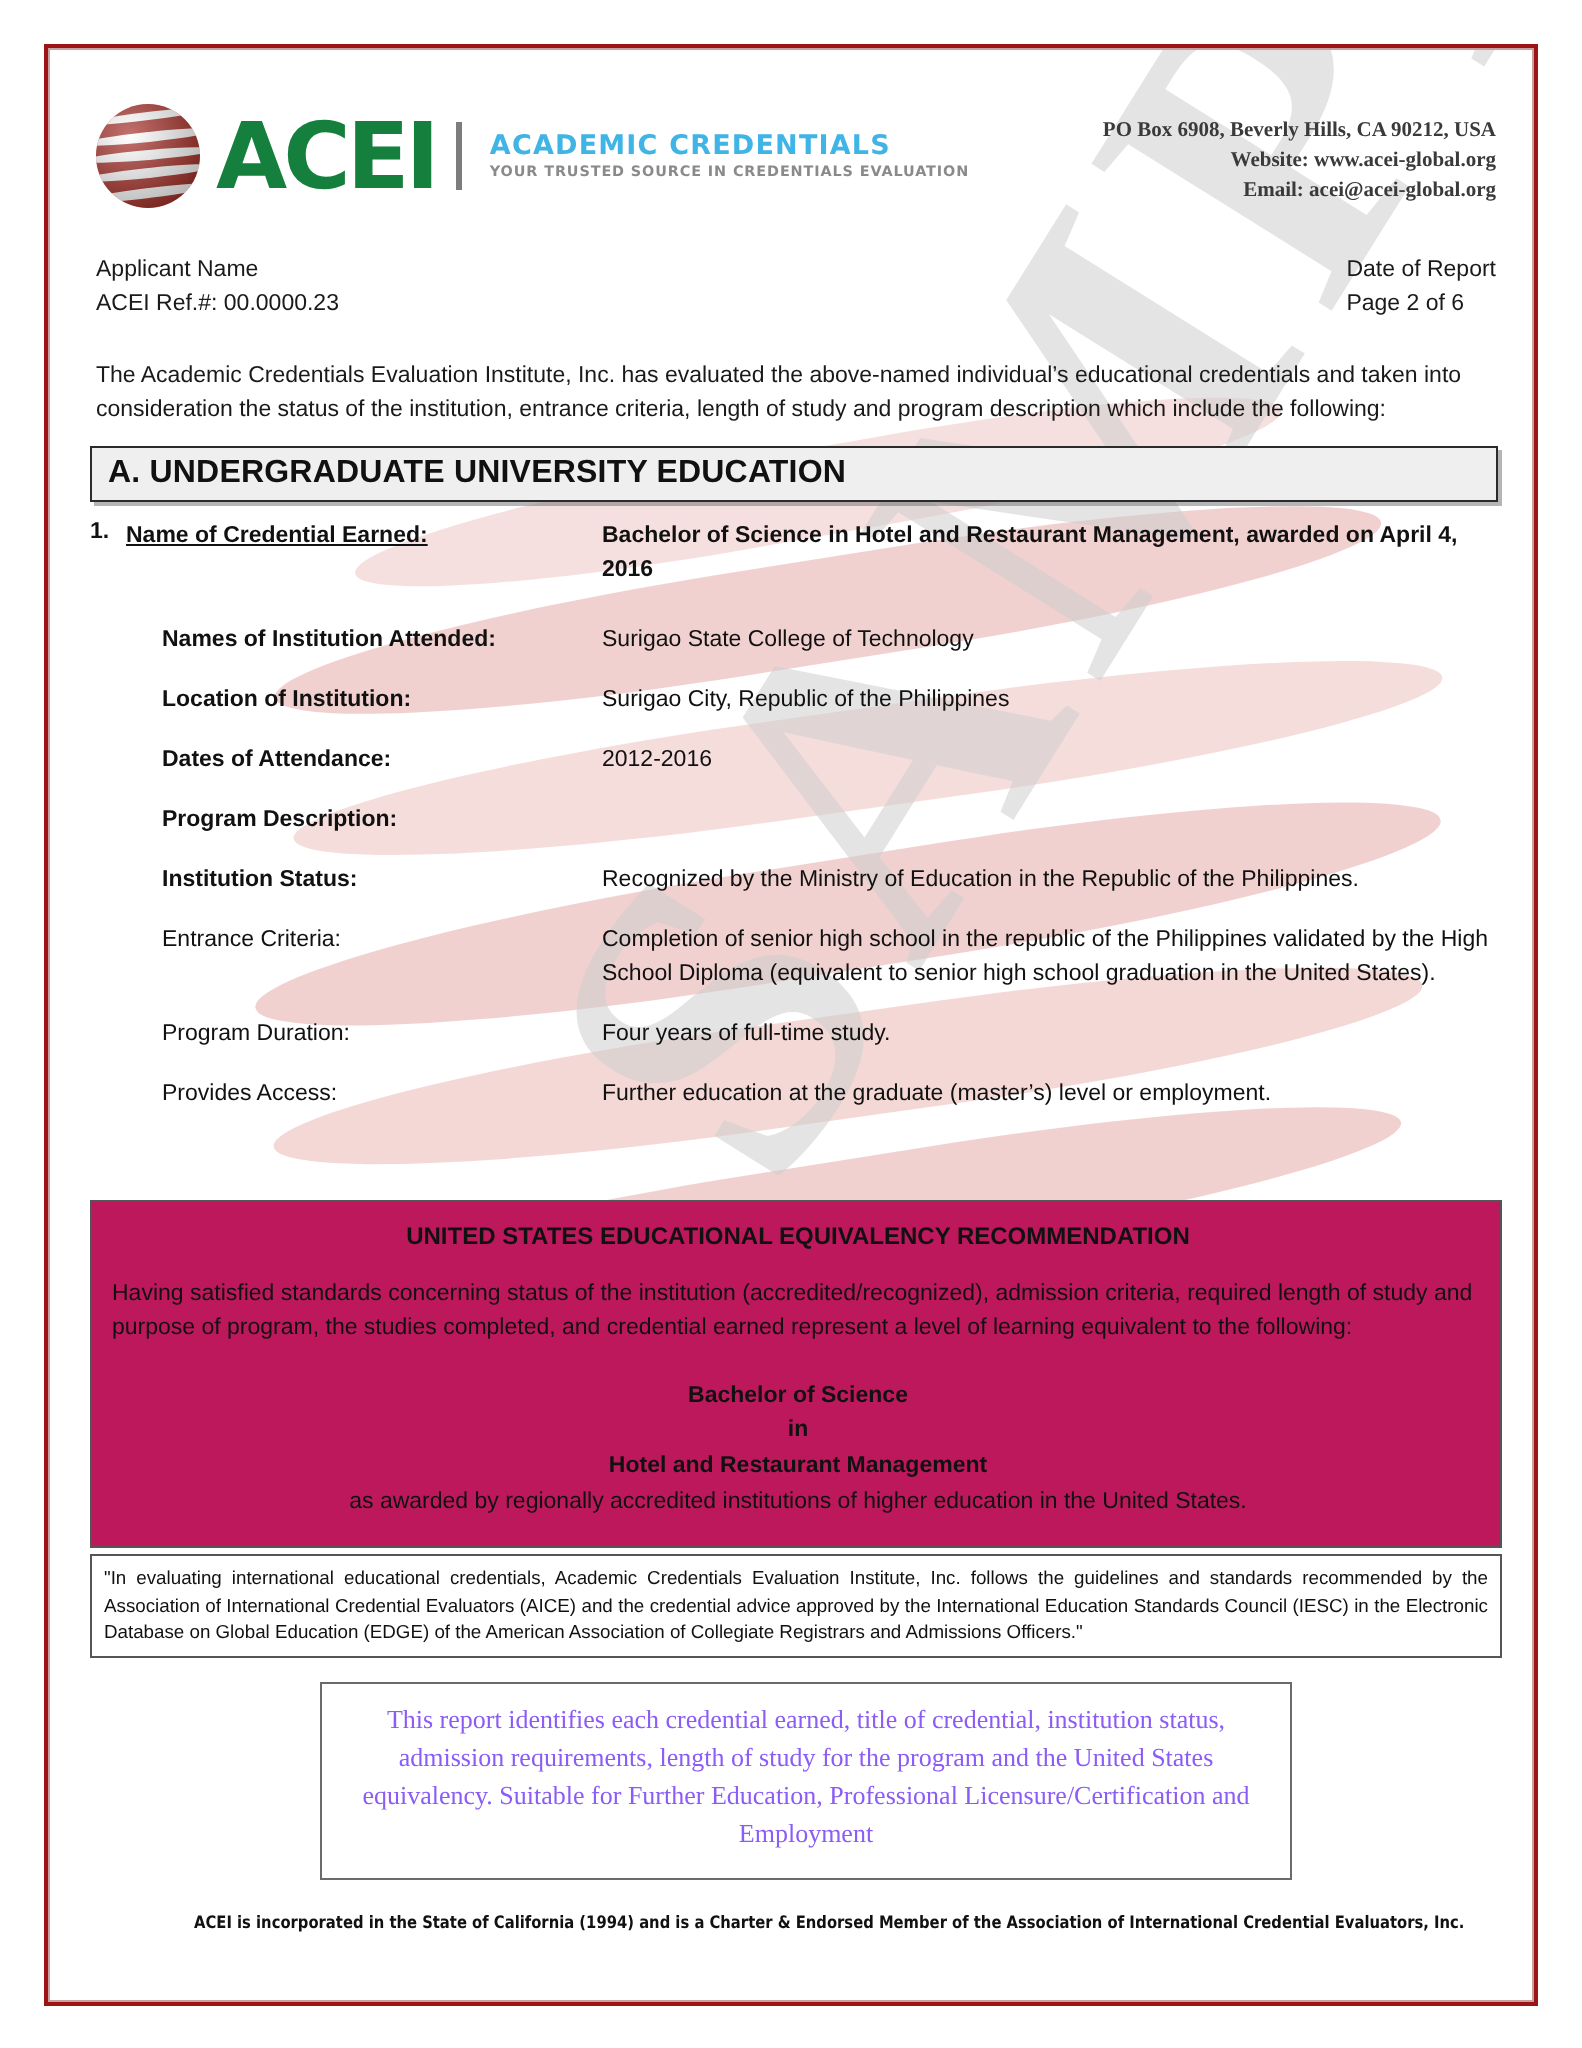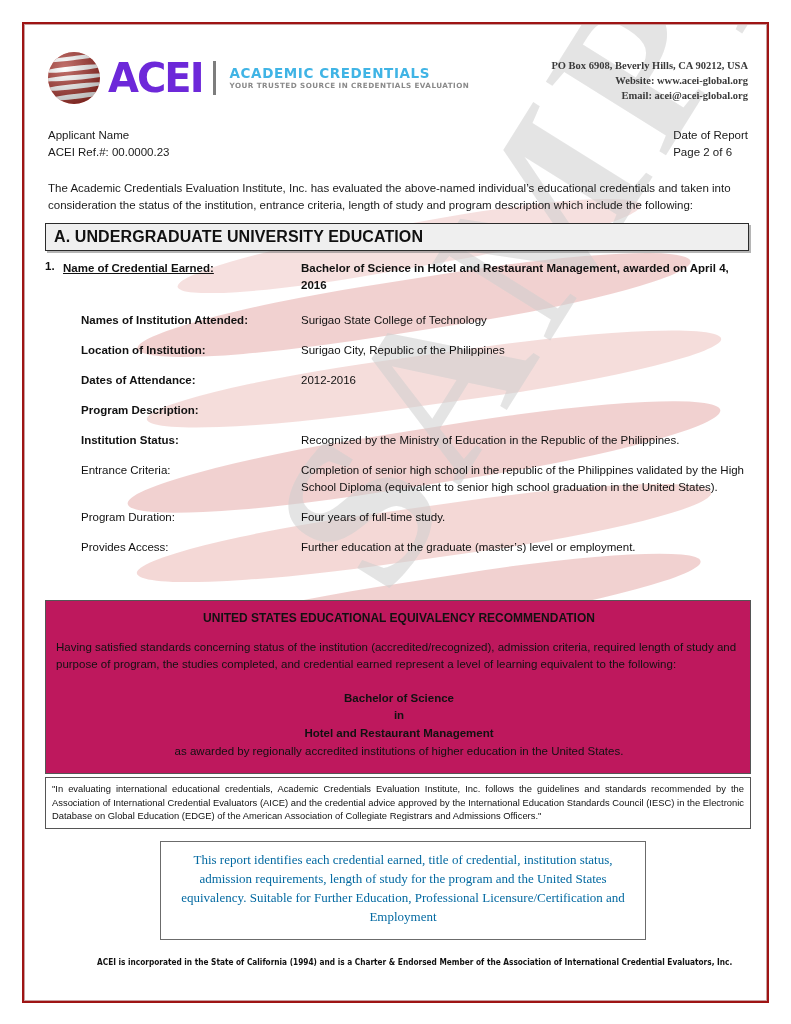--- a/index.html
+++ b/index.html
@@ -101,21 +101,21 @@
   .globe .b2{top:26%;transform:rotate(-6deg);}
   .globe .b3{top:44%;transform:rotate(-5deg);}
   .globe .b4{top:62%;transform:rotate(-6deg);}
   .globe .b5{top:80%;transform:rotate(-7deg);}
   .globe .shade{
     position:absolute;inset:0;border-radius:50%;
     background:radial-gradient(circle at 32% 30%, rgba(255,255,255,.30), rgba(0,0,0,.28) 78%);
   }
   .acei-word{
     font-family:"DejaVu Sans", sans-serif;
-    font-size:40px;font-weight:700;color:#6d28d9;
+    font-size:46px;font-weight:700;color:#15803d;
     letter-spacing:-2px;line-height:1;
   }
   .rulebar{width:3px;height:34px;background:#7d7d7d;margin:0 6px 0 2px;}
   .logo-text{line-height:1.05;}
   .logo-l1,.logo-l2{
     font-family:"DejaVu Sans", sans-serif;
     font-size:13.5px;font-weight:700;color:#40b4e5;letter-spacing:.6px;
   }
   .logo-tag{
     font-family:"DejaVu Sans", sans-serif;
@@ -204,21 +204,21 @@
   .greenbox{
     position:absolute;left:160px;top:841px;width:486px;
     border:1.3px solid #6b6b6b;
     box-sizing:border-box;
     padding:9px 14px 13px 14px;
     text-align:center;
   }
   .greenbox p{
     margin:0;
     font-family:"Liberation Serif", serif;
-    font-size:13px;color:#0369a1;line-height:1.45;
+    font-size:13px;color:#8b5cf6;line-height:1.45;
   }
 
   
   .footer{
     position:absolute;left:48px;top:957px;width:700px;
     text-align:center;
     font-family:"DejaVu Sans", sans-serif;
     font-size:8.6px;font-weight:700;color:#111;
     transform:scaleX(.86);
     transform-origin:50% 50%;

